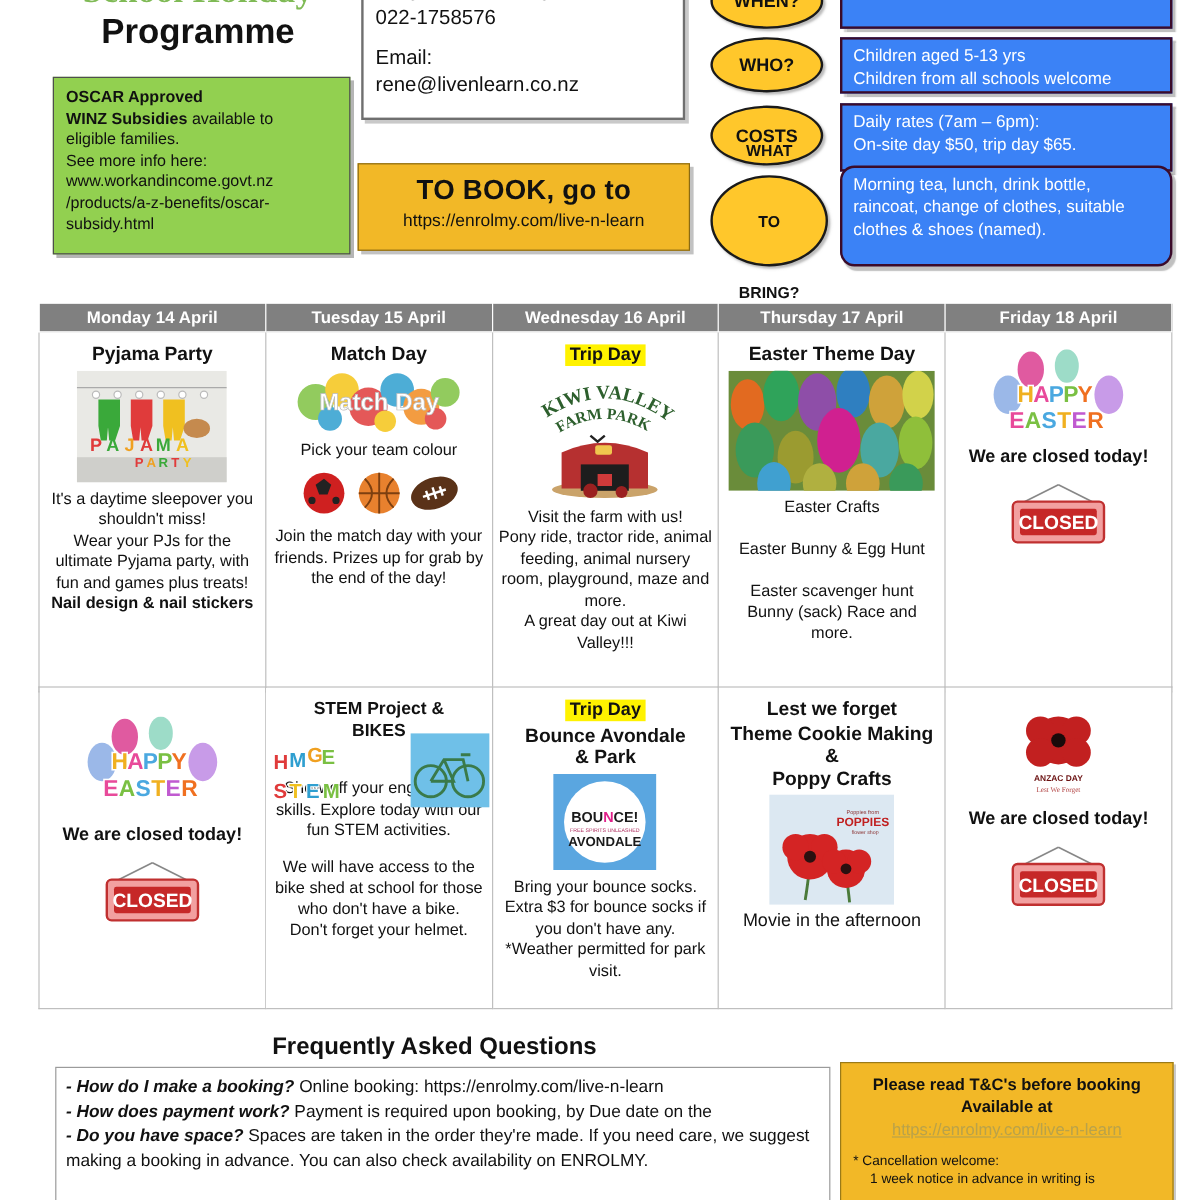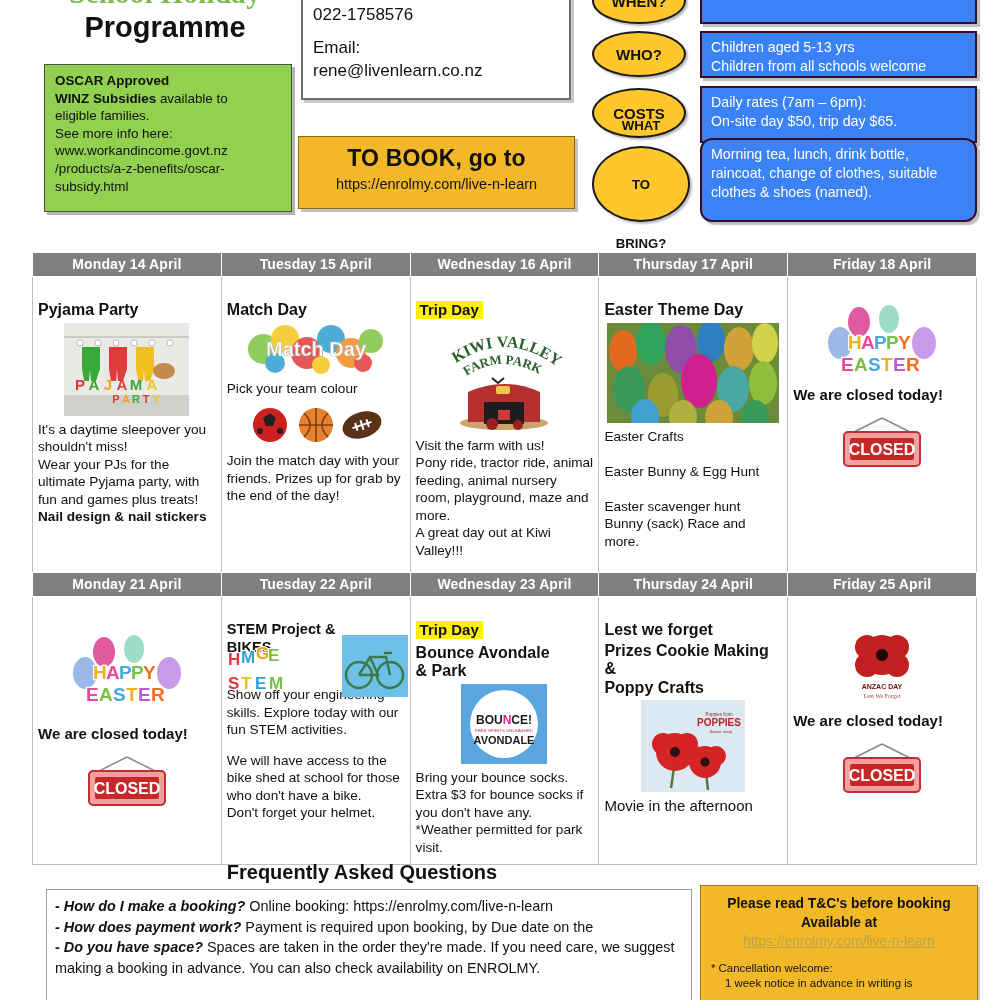--- a/index.html
+++ b/index.html
@@ -86,22 +86,22 @@
   .cal th {
     background: #808080; color: #ffffff;
     font-size: 14px; font-weight: bold;
     padding: 3px 0 4px; text-align: center;
     border: 1px solid #ffffff;
     letter-spacing: .1px;
   }
   .cal td {
     border: 1px solid #bfbfbf;
     vertical-align: top;
-    padding: 24px 5px 6px;
-    text-align: left;
+    padding: 10px 5px 6px;
+    text-align: center;
     font-size: 13.6px; line-height: 17.5px; color: #111;
     background: #fff;
   }
   .day-title { font-size: 16px; font-weight: bold; display:block; margin-bottom: 3px; }
   .day-title.small { font-size: 14.6px; }
   .highlight {
     background: #FFF200; display: inline-block; padding: 0 4px;
     font-weight: bold; font-size: 15px;
   }
   .desc { display: block; margin-top: 5px; }
@@ -380,27 +380,20 @@
           <rect x="18" y="26" width="64" height="22" rx="2" fill="#c62828"></rect>
           <text x="50" y="43" font-family="Liberation Sans" font-size="16" font-weight="bold" fill="#fff" text-anchor="middle">CLOSED</text>
         </svg>
       </td>
     </tr>
   </tbody>
     </table>
 
   <table class="cal" style="top:572px;">
     <tbody>
-        <tr>
-      <th class="narrow">Monday 21 April</th>
-      <th class="narrow">Tuesday 22 April</th>
-      <th>Wednesday 23 April</th>
-      <th>Thursday 24 April</th>
-      <th>Friday 25 April</th>
-    </tr>
     <tr style="height:268px;">
 
       <td>
         <svg class="art" width="118" height="76" viewBox="0 0 118 76" style="margin-top:14px;">
           <ellipse cx="36" cy="17" rx="11" ry="15" fill="#e05aa0"></ellipse>
           <ellipse cx="66" cy="14" rx="10" ry="14" fill="#9ddcc8"></ellipse>
           <ellipse cx="17" cy="38" rx="12" ry="16" fill="#9bb8e8"></ellipse>
           <ellipse cx="101" cy="38" rx="12" ry="16" fill="#c89be8"></ellipse>
           <g font-family="Liberation Sans" font-size="19" font-weight="bold" stroke="#fff" stroke-width="2.6" paint-order="stroke">
             <text x="25" y="44" fill="#f0b020">H</text>
@@ -466,21 +459,21 @@
           <text x="43" y="40" font-family="Liberation Sans" font-size="12" font-weight="bold" fill="#1a1a1a" text-anchor="middle">BOU<tspan fill="#e0218a">N</tspan>CE!</text>
           <text x="43" y="48" font-family="Liberation Sans" font-size="4.4" fill="#b03060" text-anchor="middle">FREE SPIRITS UNLEASHED</text>
           <text x="43" y="60" font-family="Liberation Sans" font-size="11" font-weight="bold" fill="#1a1a1a" text-anchor="middle">AVONDALE</text>
         </svg>
         <span class="desc">Bring your bounce socks. Extra $3 for bounce socks if you don't have any.</span>
         <span class="desc" style="margin-top:0;">*Weather permitted for park visit.</span>
       </td>
 
       <td>
         <span class="day-title">Lest we forget</span>
-        <span class="day-title" style="margin-top:1px;">Prizes Cookie Making</span>
+        <span class="day-title" style="margin-top:1px;">Theme Cookie Making</span>
         <span class="day-title" style="margin-top:-2px;">&amp;</span>
         <span class="day-title" style="margin-top:-2px;">Poppy Crafts</span>
         <svg class="art" width="104" height="92" viewBox="0 0 104 92">
           <rect width="104" height="92" fill="#dce8f2"></rect>
           <g font-family="Liberation Sans" text-anchor="middle">
             <text x="78" y="16" font-size="4.6" fill="#8a3030">Poppies from</text>
             <text x="78" y="26" font-size="10" font-weight="bold" fill="#c02020">POPPIES</text>
             <text x="80" y="33" font-size="4.4" fill="#8a3030">flower shop</text>
           </g>
           <g stroke="#4a7a3a" stroke-width="2.4" fill="none">

